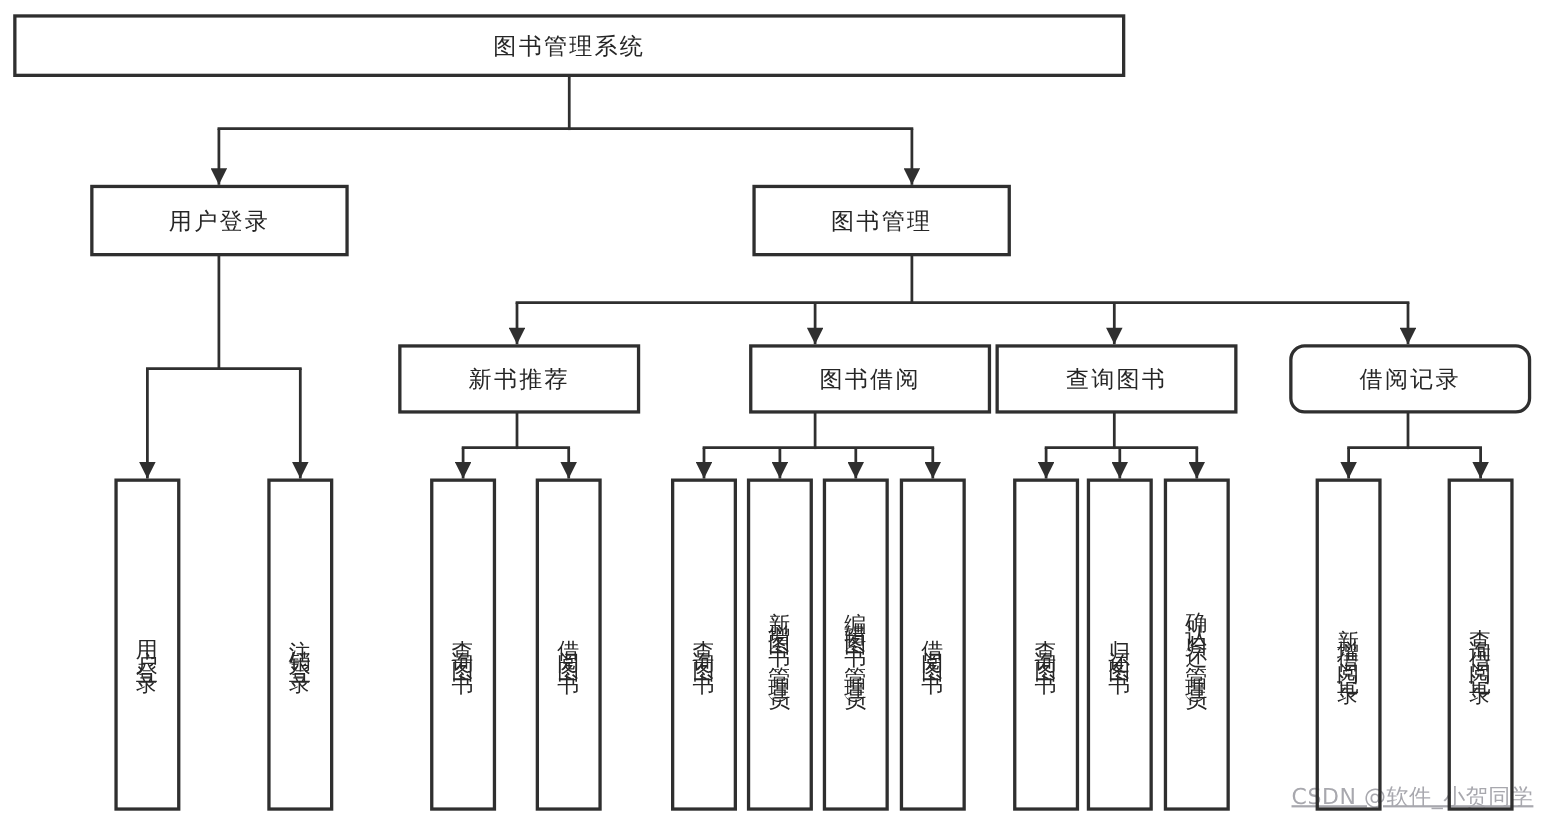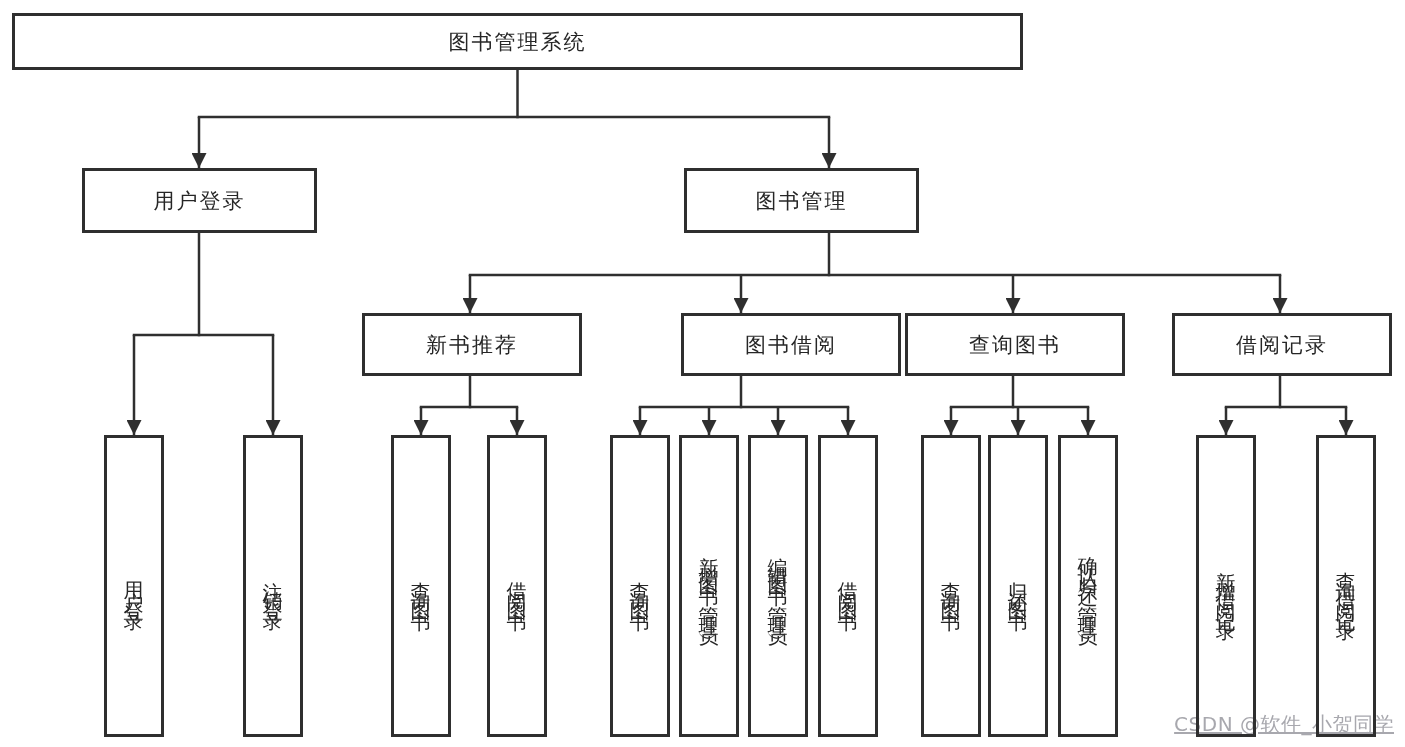--- a/index.html
+++ b/index.html
@@ -139,21 +139,21 @@
 
   <div class="box lvl3" style="left:362px;">
     <span class="hlabel">新书推荐</span>
   </div>
   <div class="box lvl3" style="left:633px;margin-left:48px;">
     <span class="hlabel">图书借阅</span>
   </div>
   <div class="box lvl3" style="left:905px;">
     <span class="hlabel">查询图书</span>
   </div>
-  <div class="box lvl3" style="left:1172px;">
+  <div class="box lvl3" style="left:1172px;border-radius:14px;">
     <span class="hlabel">借阅记录</span>
   </div>
 
   <div class="box leaf" style="left:104px;">
     <span class="vtext">用户登录</span>
   </div>
   <div class="box leaf" style="left:243px;">
     <span class="vtext">注销登录</span>
   </div>
 

